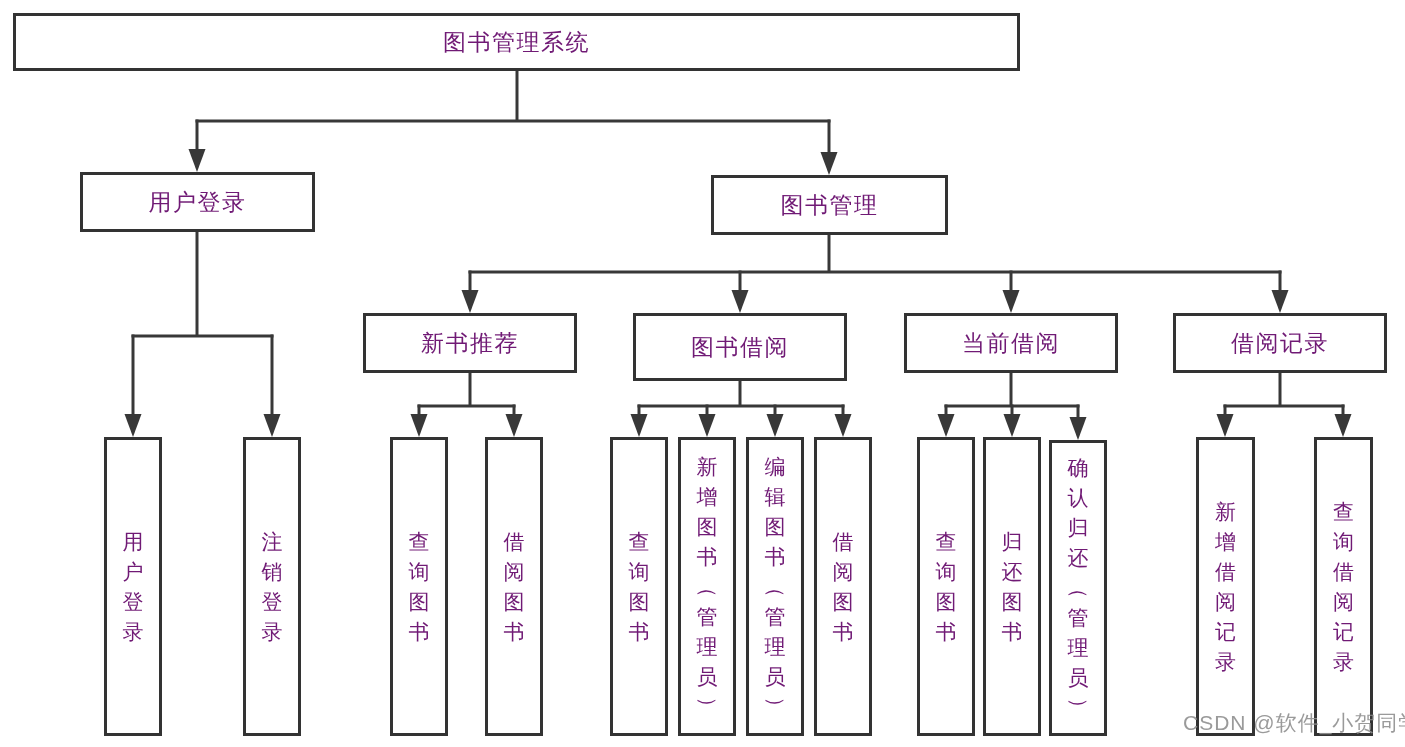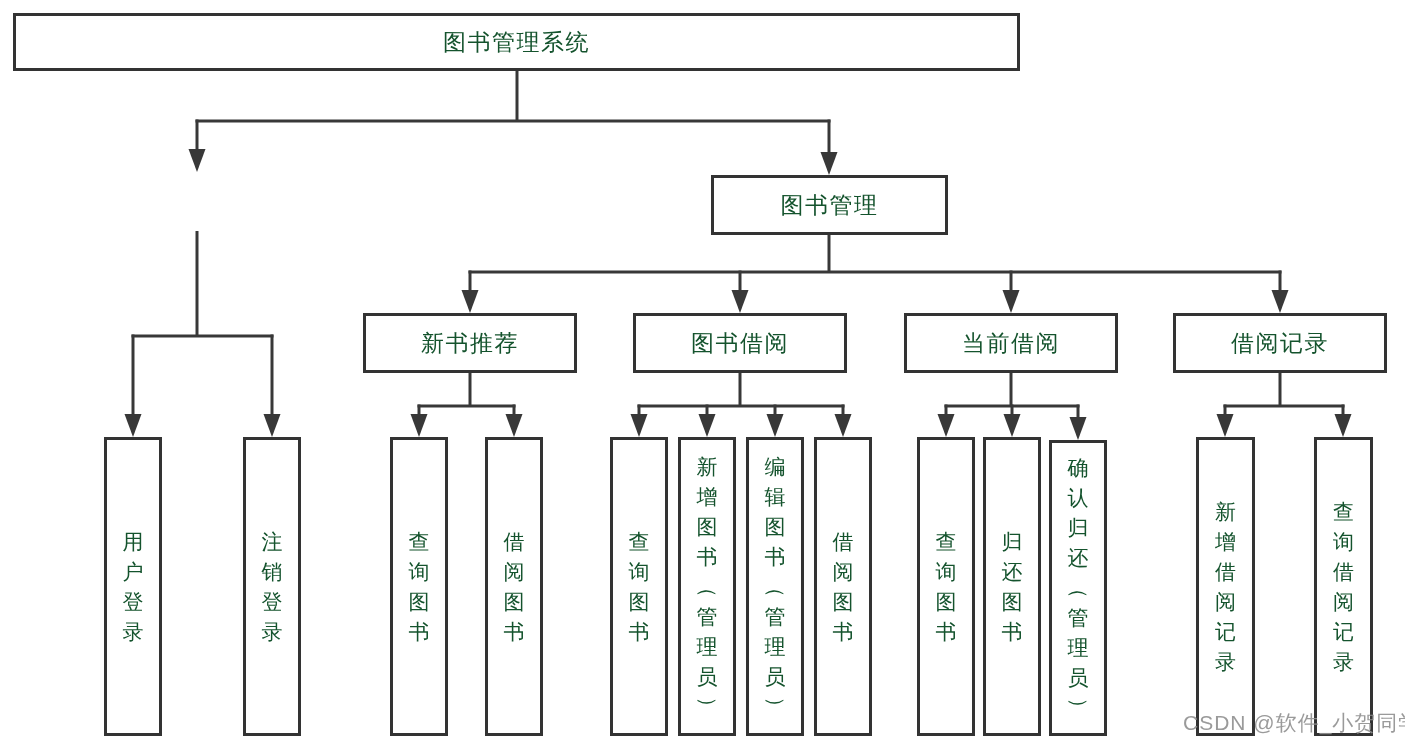--- a/index.html
+++ b/index.html
@@ -18,21 +18,21 @@
     z-index: 1;
   }
   .box {
     position: absolute;
     box-sizing: border-box;
     border: 3px solid #333333;
     background: #ffffff;
     display: flex;
     align-items: center;
     justify-content: center;
-    color: #14532d;
+    color: #701a75;
     z-index: 2;
   }
   .box-h {
     font-size: 23px;
     letter-spacing: 1.5px;
     white-space: nowrap;
   }
   .box-v {
     flex-direction: column;
     font-size: 21px;
@@ -136,24 +136,25 @@
       <line x1="1223.5" y1="406" x2="1344.5" y2="406"></line>
       <line x1="1225" y1="404.5" x2="1225" y2="420"></line>
       <polygon points="1216.5,414 1233.5,414 1225,437" fill="#383838" stroke="none"></polygon>
       <line x1="1343" y1="404.5" x2="1343" y2="420"></line>
       <polygon points="1334.5,414 1351.5,414 1343,437" fill="#383838" stroke="none"></polygon>
     </g>
   </svg>
 
   <div class="box box-h" style="left:13px; top:13px; width:1007px; height:58px;">图书管理系统</div>
 
+  <div class="box box-h" style="left:80px; top:172px; width:235px; height:60px;">用户登录</div>
   <div class="box box-h" style="left:711px; top:175px; width:237px; height:60px;text-align:center;">图书管理</div>
 
   <div class="box box-h" style="left:363px; top:313px; width:214px; height:60px;font-family:Liberation Mono, monospace;">新书推荐</div>
-  <div class="box box-h" style="left:633px; top:313px; width:214px; height:60px;">图书借阅</div>
+  <div class="box box-h" style="left:633px; top:313px; width:214px; height:68px;">图书借阅</div>
   <div class="box box-h" style="left:904px; top:313px; width:214px; height:60px;">当前借阅</div>
   <div class="box box-h" style="left:1173px; top:313px; width:214px; height:60px;">借阅记录</div>
 
   <div class="box box-v" style="left:104px;">
       <span class="ch">用</span>
       <span class="ch">户</span>
       <span class="ch">登</span>
       <span class="ch">录</span>
     </div>
   <div class="box box-v" style="left:243px;">

